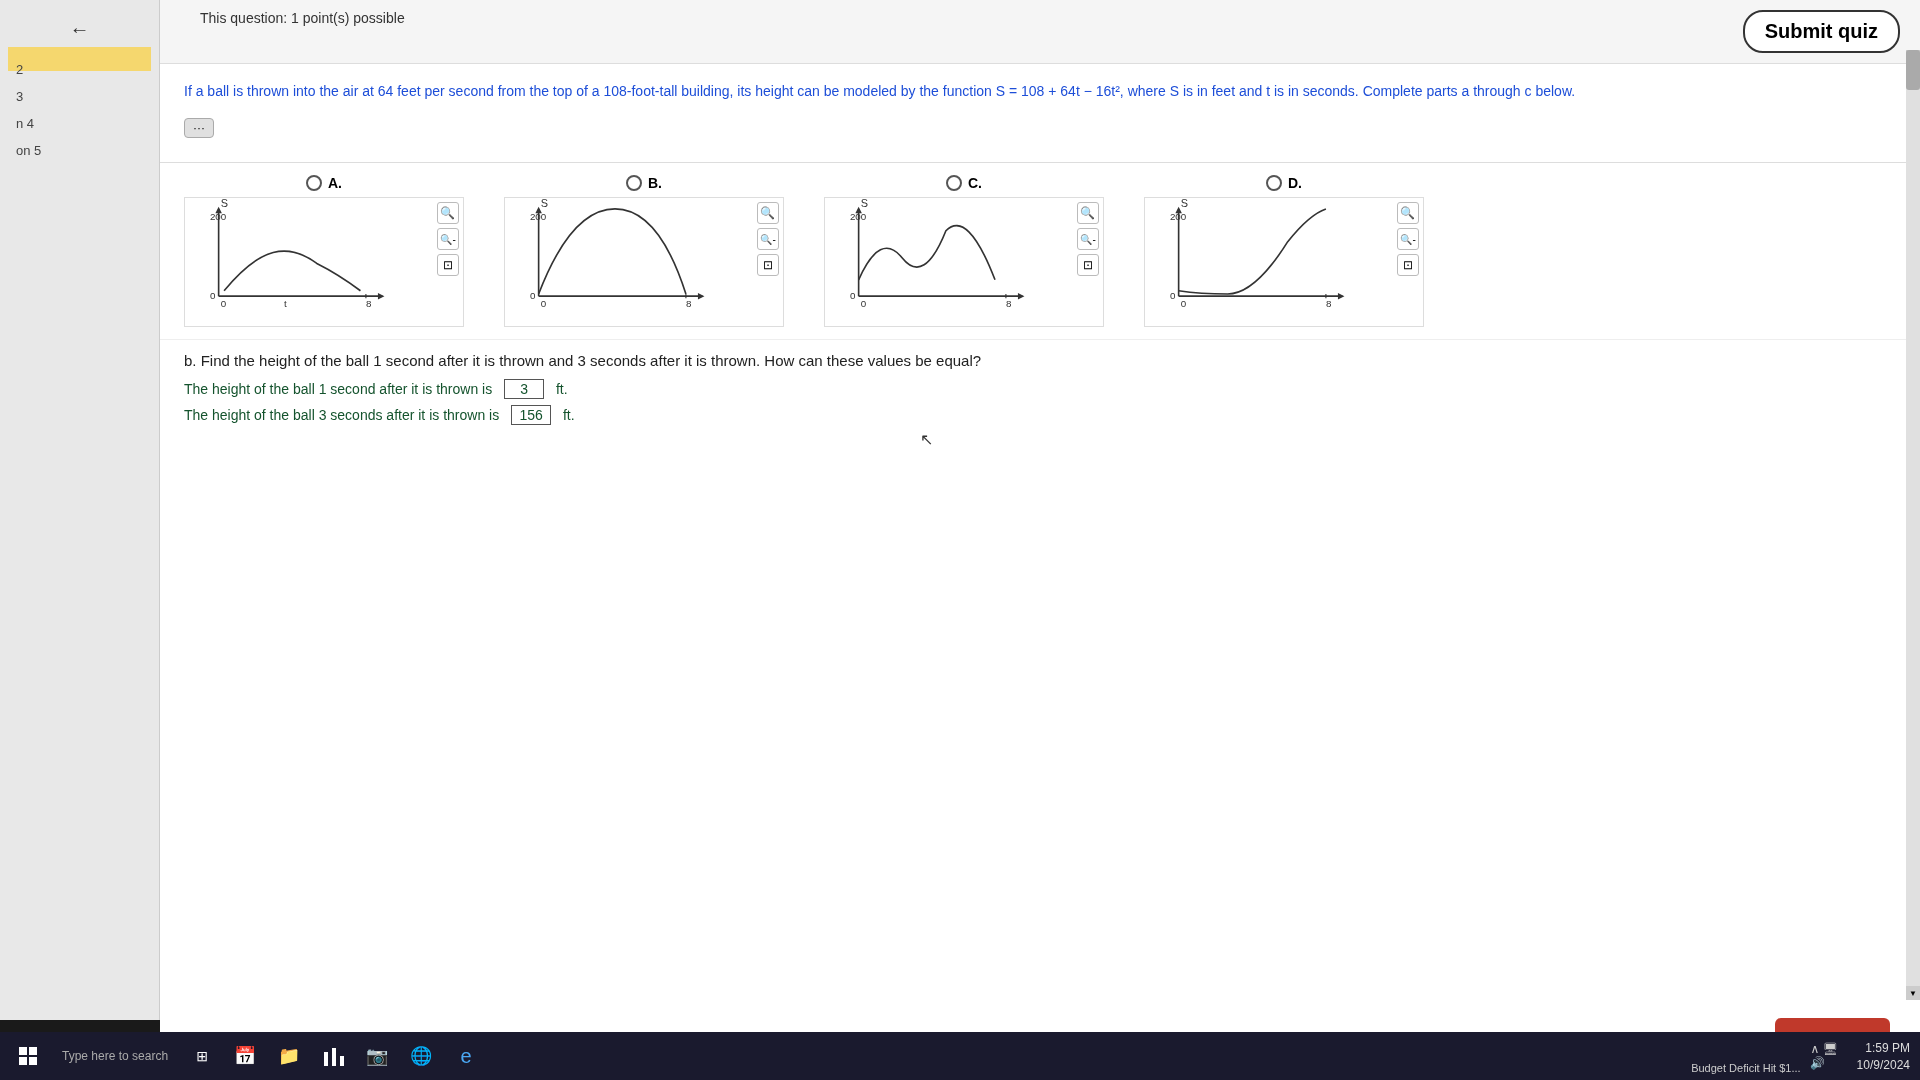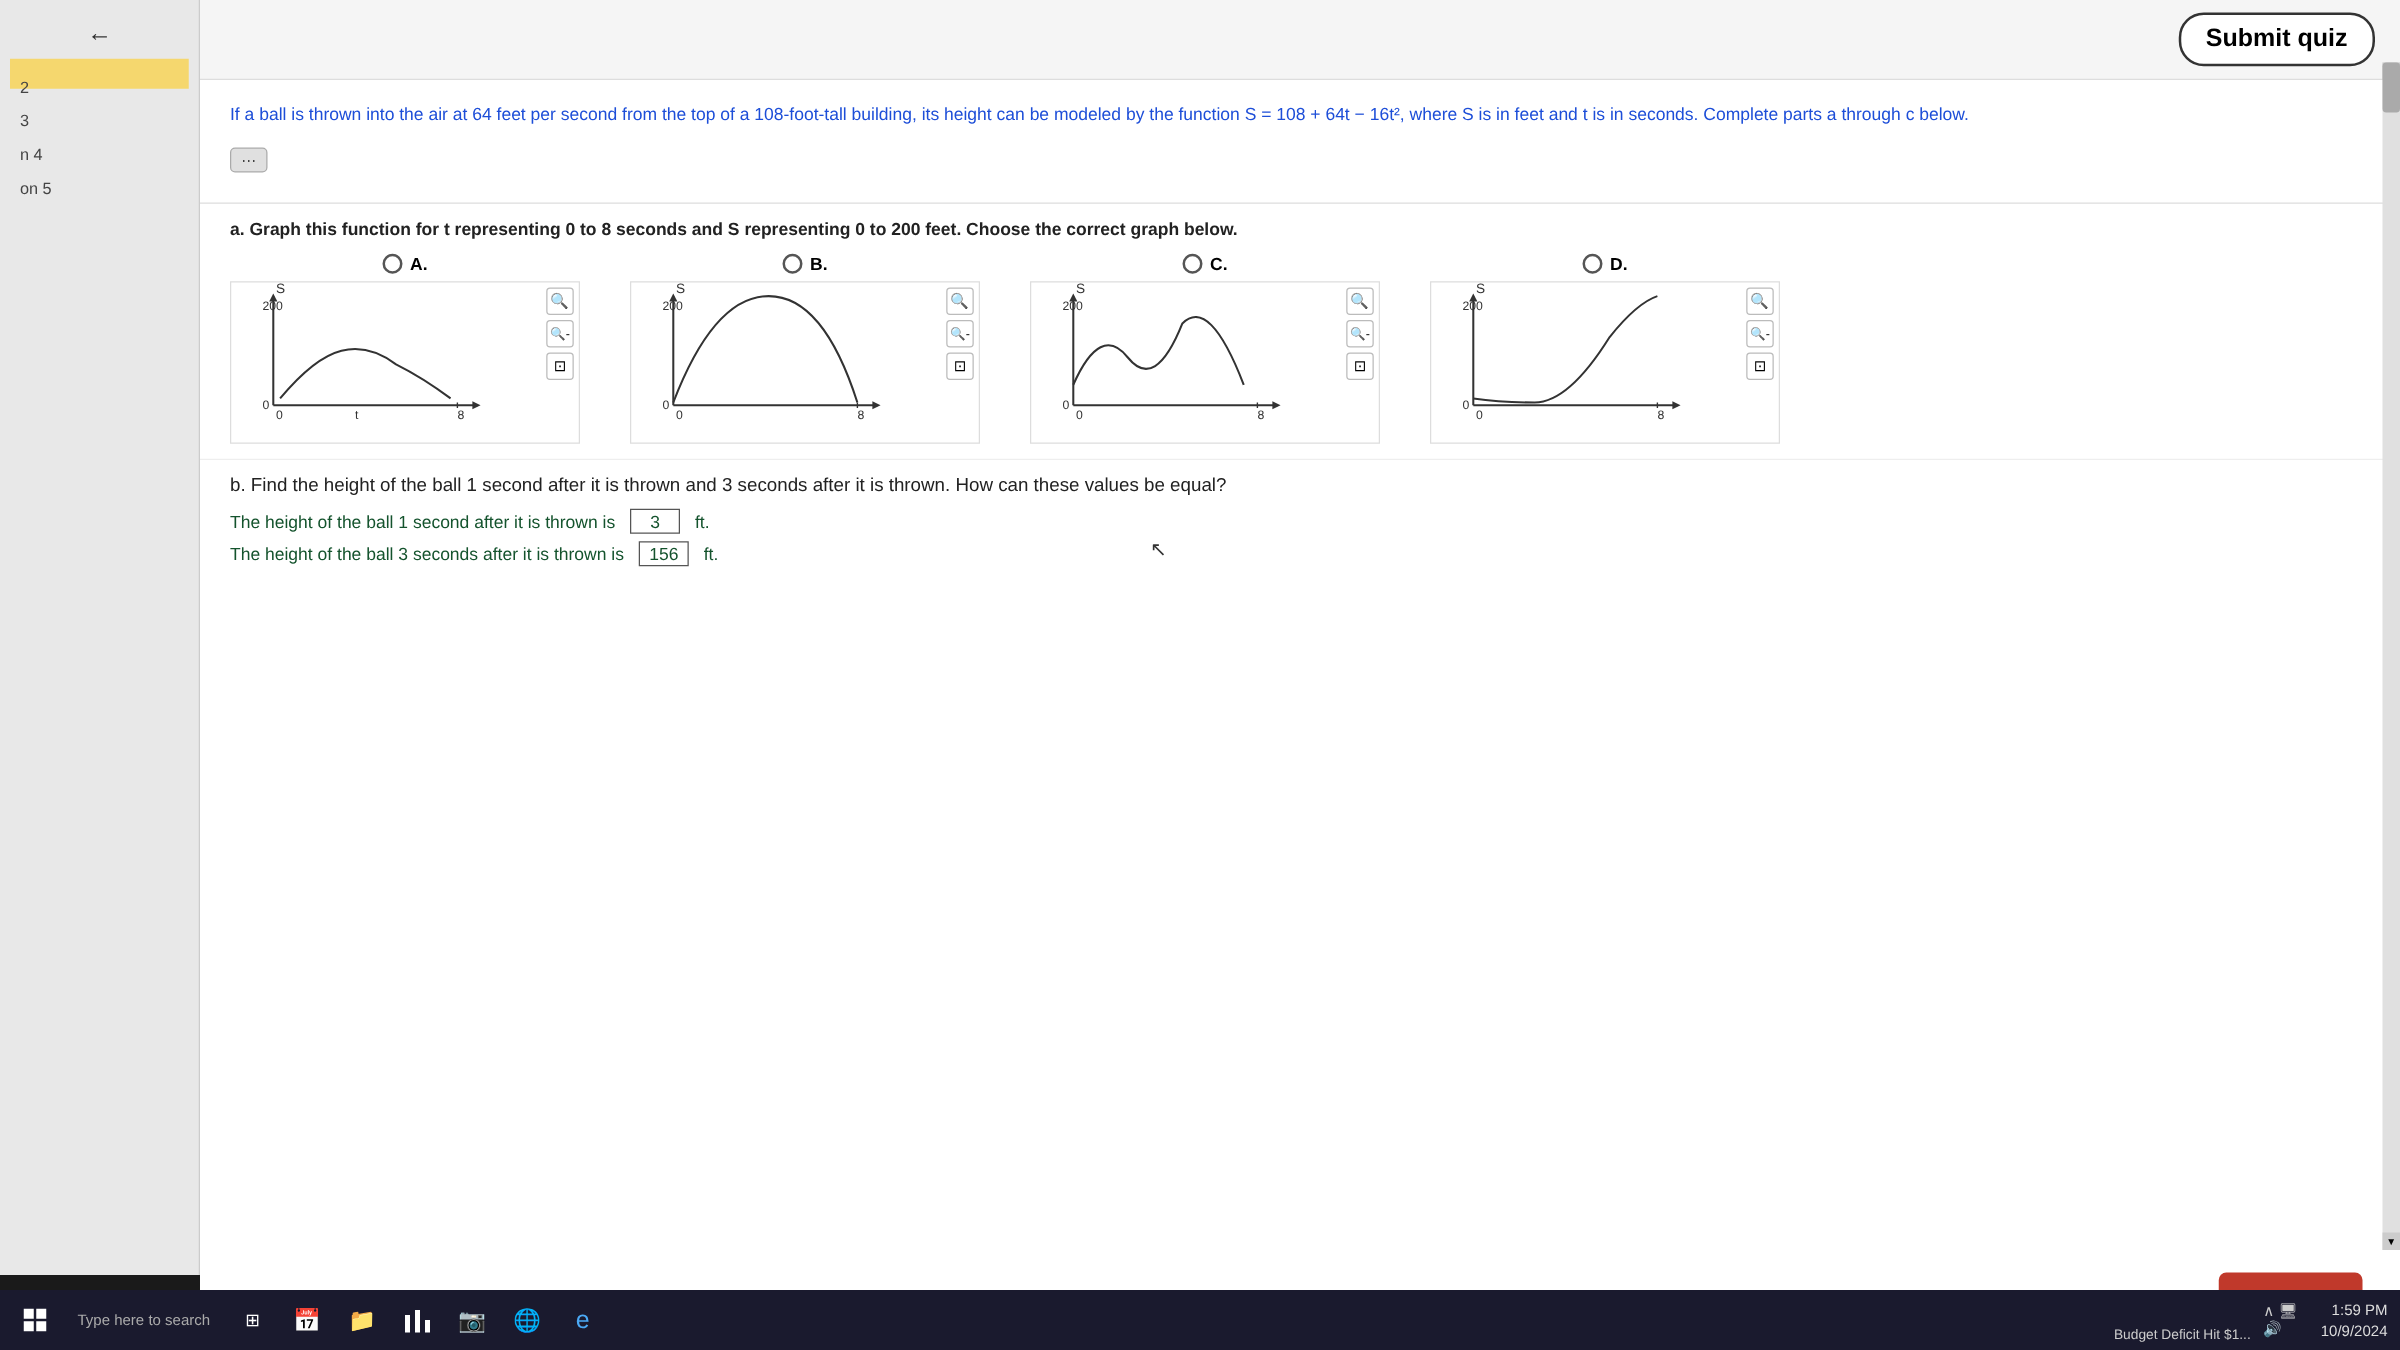--- a/index.html
+++ b/index.html
@@ -359,32 +359,32 @@
     <div class="q-num">2</div>
     <div class="q-num">3</div>
     <div class="q-num">n 4</div>
     <div class="q-num">on 5</div>
   </div>
 </div>
 
 <div class="main-content">
 
   <div class="header-row">
+    <span class="question-info">This question: 1 point(s) possible</span>
     <button class="submit-quiz-btn">Submit quiz</button>
   </div>
 
   <div class="question-body">
     <div class="question-text">If a ball is thrown into the air at 64 feet per second from the top of a 108-foot-tall building, its height can be modeled by the function S = 108 + 64t − 16t², where S is in feet and t is in seconds. Complete parts a through c below.</div>
     <div style="margin-top:8px;">
       <button class="expand-btn">···</button>
     </div>
   </div>
 
   <div class="part-section">
-    <div class="part-label">a. Graph this function for t representing 0 to 8 seconds and S representing 0 to 200 feet. Choose the correct graph below.</div>
 
     <div class="options-row">
 
       <div class="option-item">
         <div class="option-header">
           <span class="radio-circle"></span>
           <span>A.</span>
         </div>
         <div class="graph-box">
           <div class="graph-icons">

